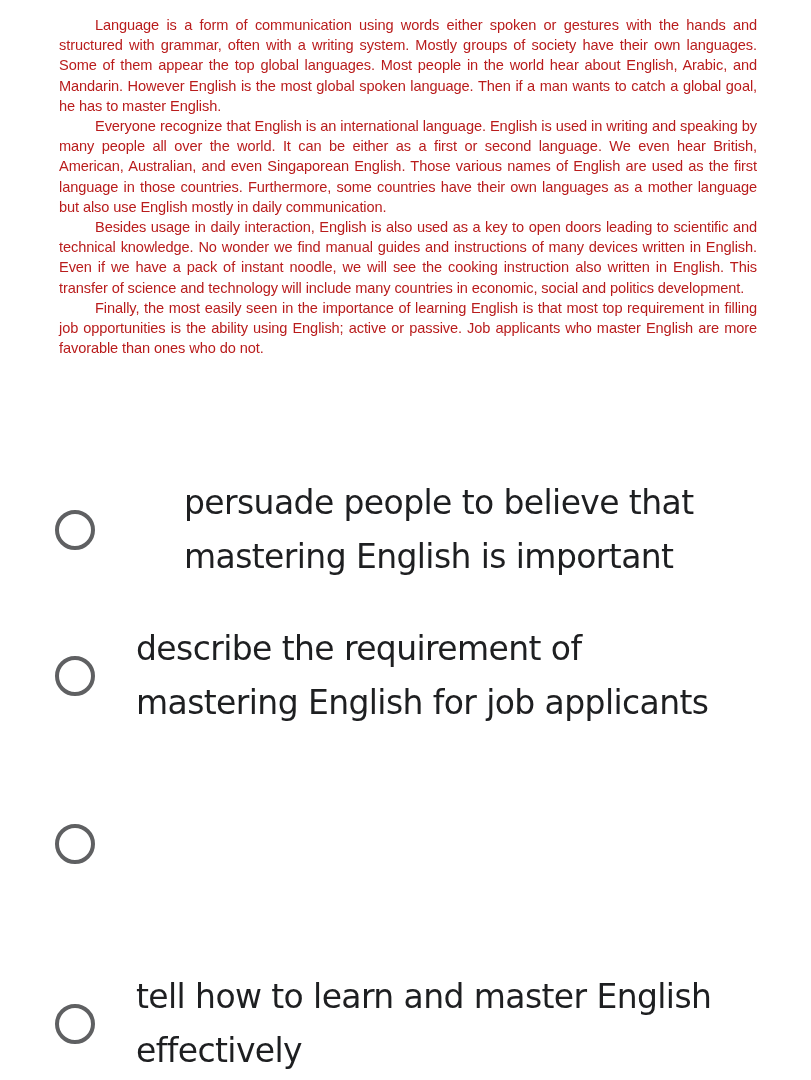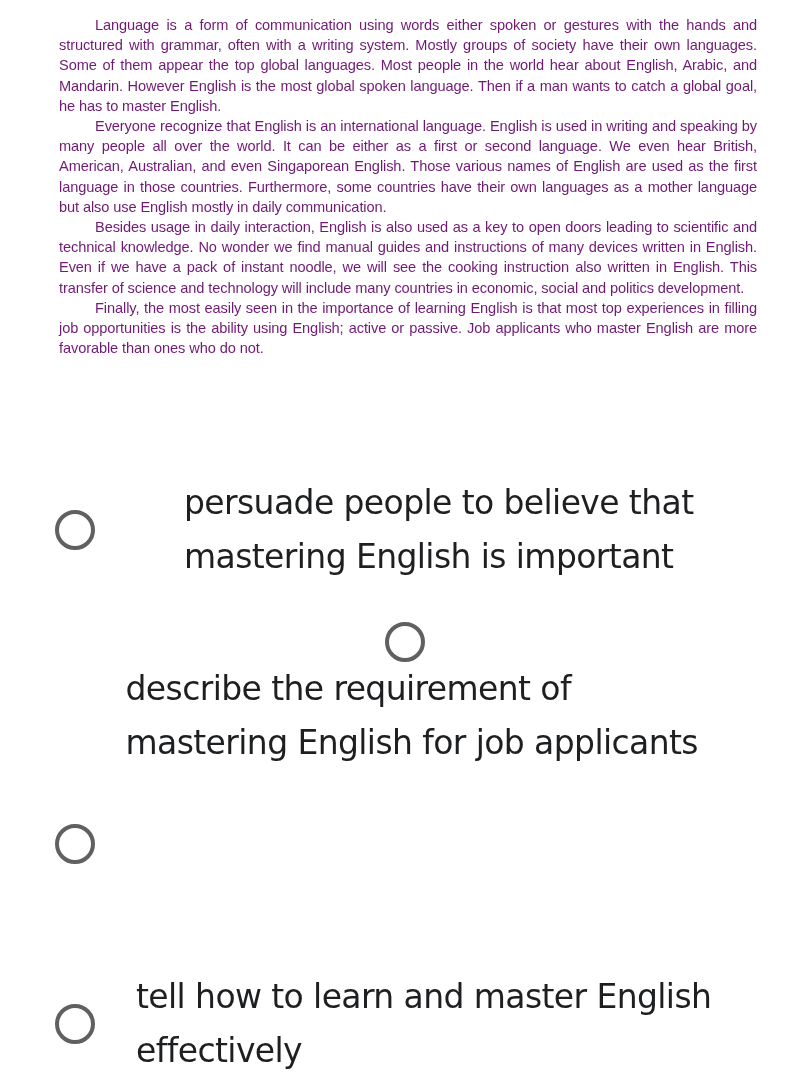--- a/index.html
+++ b/index.html
@@ -15,21 +15,21 @@
       color: #1a1a1a;
     }
     .passage {
       position: absolute;
       left: 59px;
       top: 15px;
       width: 698px;
       font-family: "Liberation Sans", sans-serif;
       font-size: 14.6px;
       line-height: 20.2px;
-      color: #701a75;
+      color: #b91c1c;
       letter-spacing: -0.1px;
     }
     .passage p {
       margin: 0;
       text-align: justify;
       text-indent: 36px;
     }
     .options {
       position: absolute;
       left: 0;
@@ -64,29 +64,29 @@
       white-space: pre-wrap;
     }
   </style>
 </head>
 <body>
 
 <div class="passage">
   <p>Language is a form of communication using words either spoken or gestures with the hands and structured with grammar, often with a writing system. Mostly groups of society have their own languages. Some of them appear the top global languages. Most people in the world hear about English, Arabic, and Mandarin. However English is the most global spoken language. Then if a man wants to catch a global goal, he has to master English.</p>
   <p>Everyone recognize that English is an international language. English is used in writing and speaking by many people all over the world. It can be either as a first or second language. We even hear British, American, Australian, and even Singaporean English. Those various names of English are used as the first language in those countries. Furthermore, some countries have their own languages as a mother language but also use English mostly in daily communication.</p>
   <p>Besides usage in daily interaction, English is also used as a key to open doors leading to scientific and technical knowledge. No wonder we find manual guides and instructions of many devices written in English. Even if we have a pack of instant noodle, we will see the cooking instruction also written in English. This transfer of science and technology will include many countries in economic, social and politics development.</p>
-  <p>Finally, the most easily seen in the importance of learning English is that most top experiences in filling job opportunities is the ability using English; active or passive. Job applicants who master English are more favorable than ones who do not.</p>
+  <p>Finally, the most easily seen in the importance of learning English is that most top requirement in filling job opportunities is the ability using English; active or passive. Job applicants who master English are more favorable than ones who do not.</p>
 </div>
 
 <div class="options">
   <div class="option" style="top:476px;gap:48px;">
     <span class="radio"></span>
     <span class="option-label">persuade people to believe that mastering English is important</span>
   </div>
-  <div class="option" style="top:622px;flex-direction:column;">
+  <div class="option" style="top:622px;">
     <span class="radio"></span>
     <span class="option-label">describe the requirement of mastering English for job applicants</span>
   </div>
   <div class="option" style="top:824px;">
     <span class="radio"></span>
   </div>
   <div class="option" style="top:970px;">
     <span class="radio"></span>
     <span class="option-label">tell how to learn and master English effectively</span>
   </div>

